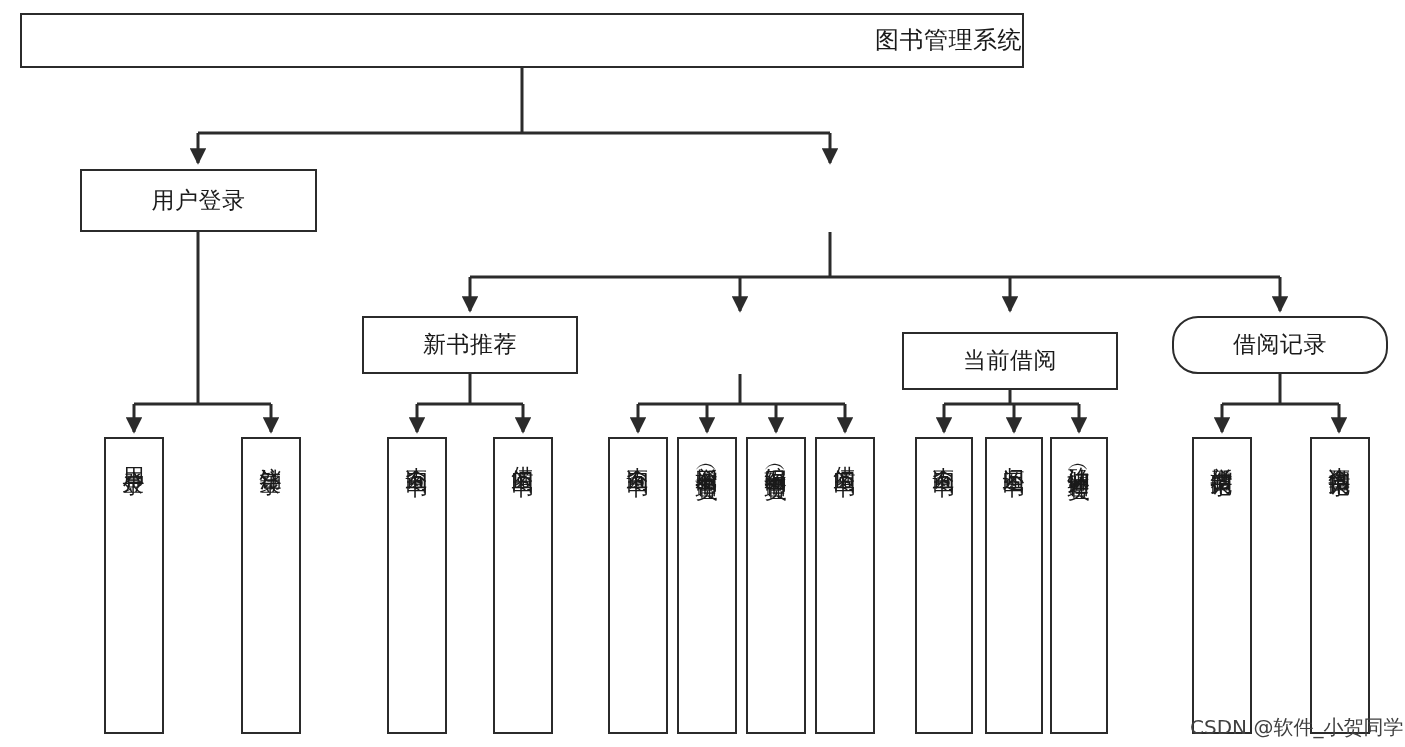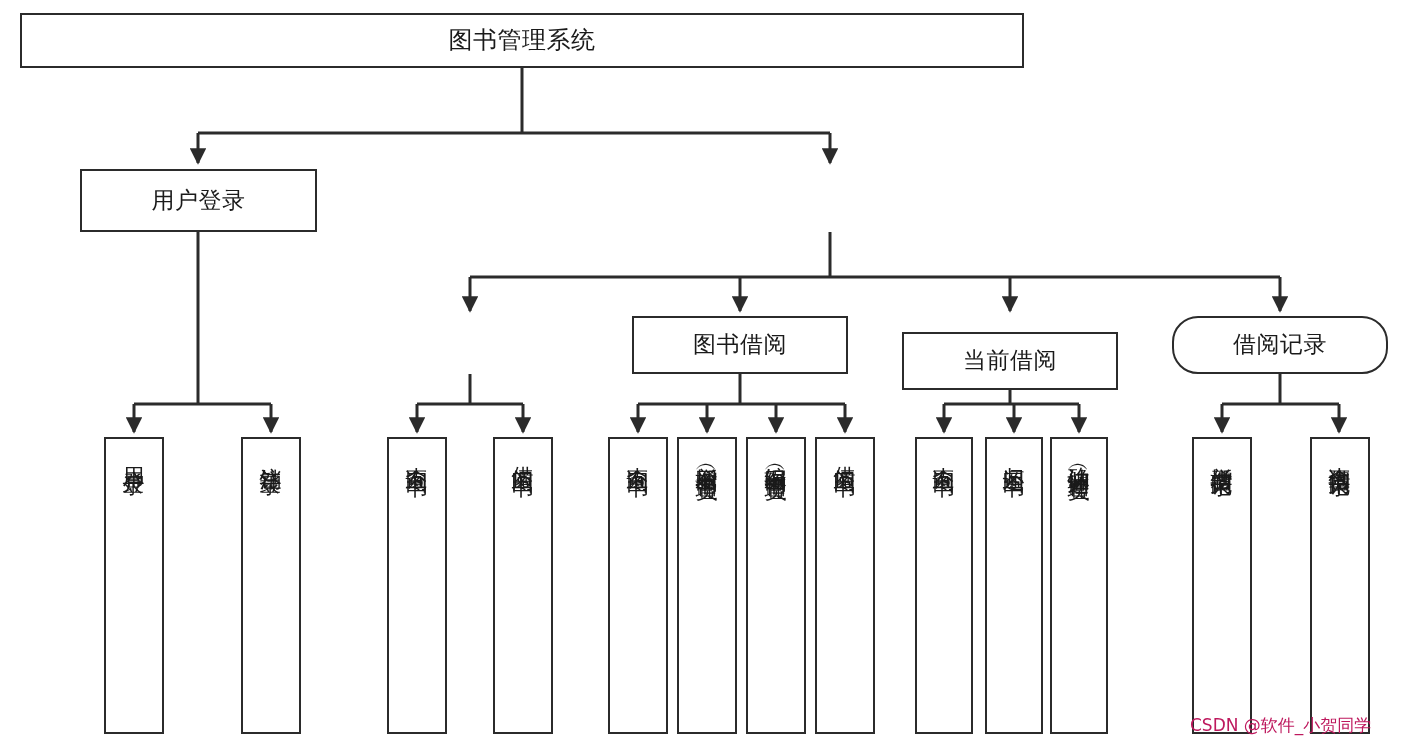--- a/index.html
+++ b/index.html
@@ -65,22 +65,22 @@
     white-space: nowrap;
     margin: 0 auto;
   }
   .node.v.tall .label {
     letter-spacing: 2px;
   }
   .watermark {
     position: absolute;
     left: 1190px;
     top: 714px;
-    font-size: 17px;
-    color: #be185d;
+    font-size: 20px;
+    color: #404040;
     white-space: nowrap;
     z-index: 3;
     font-family: "DejaVu Sans", "Liberation Sans", sans-serif;
   }
 </style>
 </head>
 <body>
 
 <div id="diagram">
 
@@ -127,30 +127,30 @@
       <path d="M 1014 404 L 1014 432" marker-end="url(#arrow)"></path>
       <path d="M 1079 404 L 1079 432" marker-end="url(#arrow)"></path>
 
       <path d="M 1280 374 L 1280 404"></path>
       <path d="M 1222 404 L 1339 404"></path>
       <path d="M 1222 404 L 1222 432" marker-end="url(#arrow)"></path>
       <path d="M 1339 404 L 1339 432" marker-end="url(#arrow)"></path>
     </g>
   </svg>
 
-  <div class="node h root" style="left:20px; top:13px; width:1004px; height:55px;">
+  <div class="node h root" style="left:20px; top:13px; width:1004px; height:55px;justify-content:flex-end;">
     <span class="label">图书管理系统</span>
   </div>
 
   <div class="node h" style="left:80px; top:169px; width:237px; height:63px;">
     <span class="label">用户登录</span>
   </div>
 
-  <div class="node h" style="left:632px; top:316px; width:216px; height:58px;">
-    <span class="label">图书借阅</span>
+  <div class="node h" style="left:362px; top:316px; width:216px; height:58px;">
+    <span class="label">新书推荐</span>
   </div>
   <div class="node h" style="left:902px; top:332px; width:216px; height:58px;">
     <span class="label">当前借阅</span>
   </div>
   <div class="node h" style="left:1172px; top:316px; width:216px; height:58px;border-radius:26px;">
     <span class="label">借阅记录</span>
   </div>
 
   <div class="node v" style="left:104px; top:437px; width:60px; height:297px;">
     <span class="label">用户登录</span>

